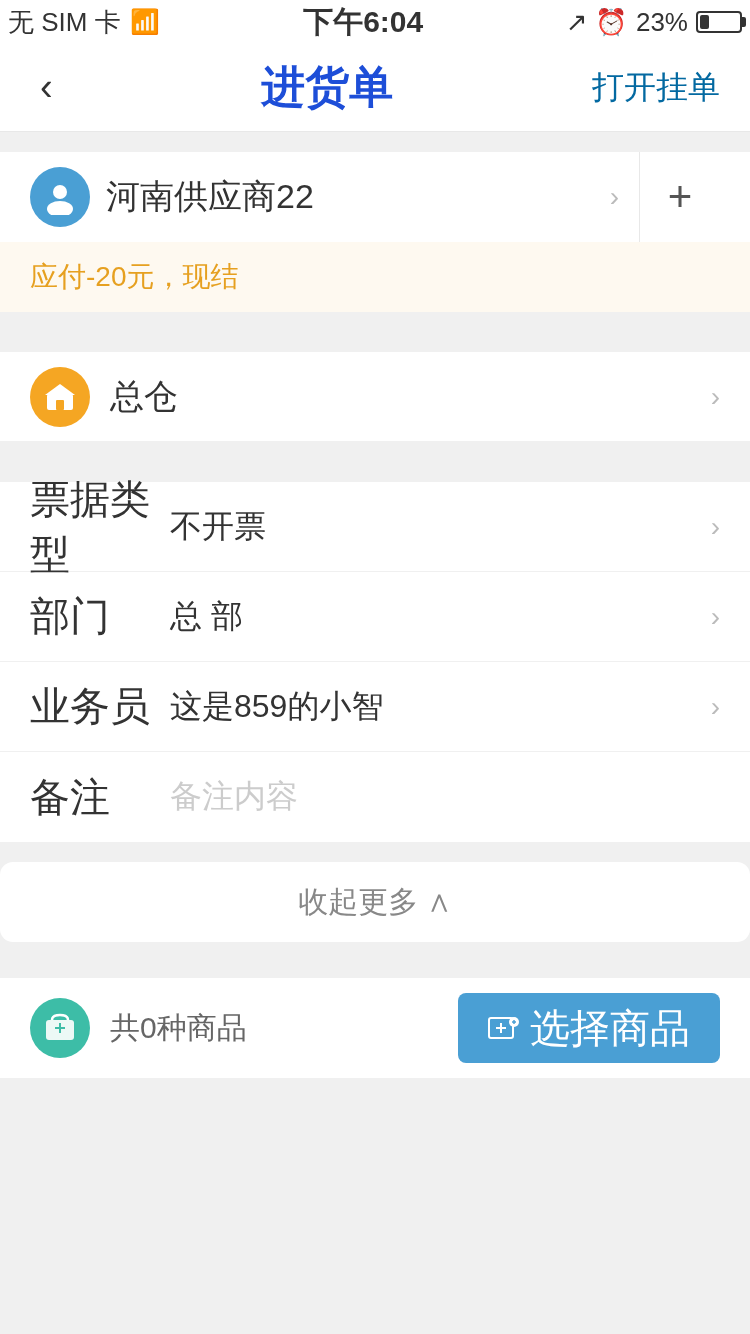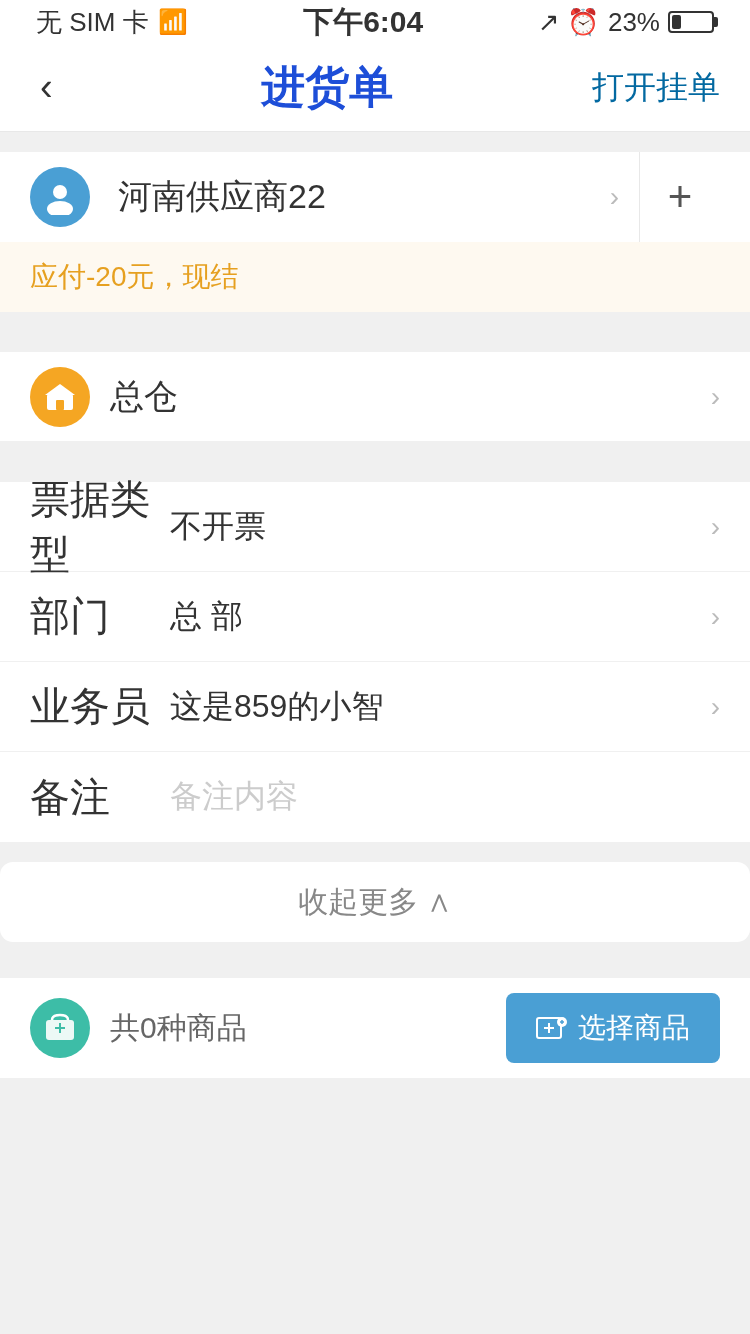--- a/index.html
+++ b/index.html
@@ -13,21 +13,21 @@
       color: #333;
     }
 
     
     .status-bar {
       height: 44px;
       background: #fff;
       display: flex;
       align-items: center;
       justify-content: space-between;
-      padding: 0 36px;
+      padding: 0 8px;
       font-size: 28px;
       font-weight: 500;
     }
     .status-left {
       display: flex;
       align-items: center;
       gap: 10px;
       font-size: 26px;
     }
     .status-center {
@@ -106,21 +106,21 @@
       background: #fff;
       padding: 0 30px;
       display: flex;
       align-items: center;
     }
     .supplier-row {
       flex: 1;
       height: 90px;
       display: flex;
       align-items: center;
-      gap: 28px;
+      gap: 16px;
       border-right: 1px solid #e8e8e8;
       padding-right: 20px;
     }
     .avatar-circle {
       width: 60px;
       height: 60px;
       border-radius: 50%;
       background: #4a9fd4;
       display: flex;
       align-items: center;
@@ -262,21 +262,21 @@
       color: #666;
       flex: 1;
     }
     .select-product-btn {
       background: #4a9fd4;
       color: #fff;
       border: none;
       border-radius: 8px;
       height: 70px;
       padding: 0 30px;
-      font-size: 28px;
+      font-size: 40px;
       display: flex;
       align-items: center;
       gap: 10px;
       cursor: pointer;
       white-space: nowrap;
     }
 
     
     .wifi-icon {
       display: inline-block;

